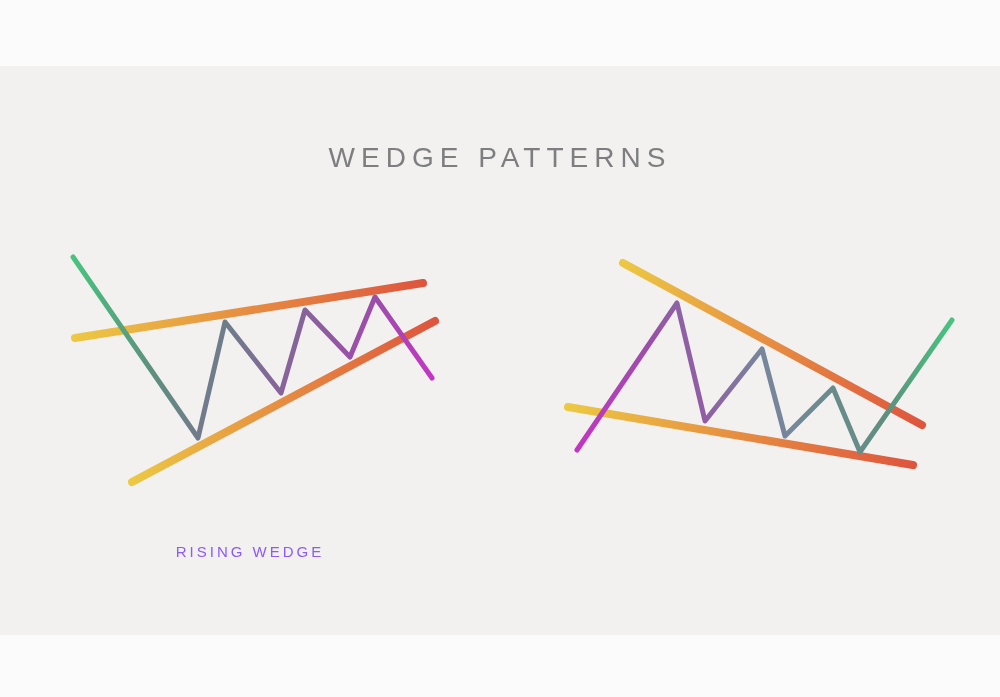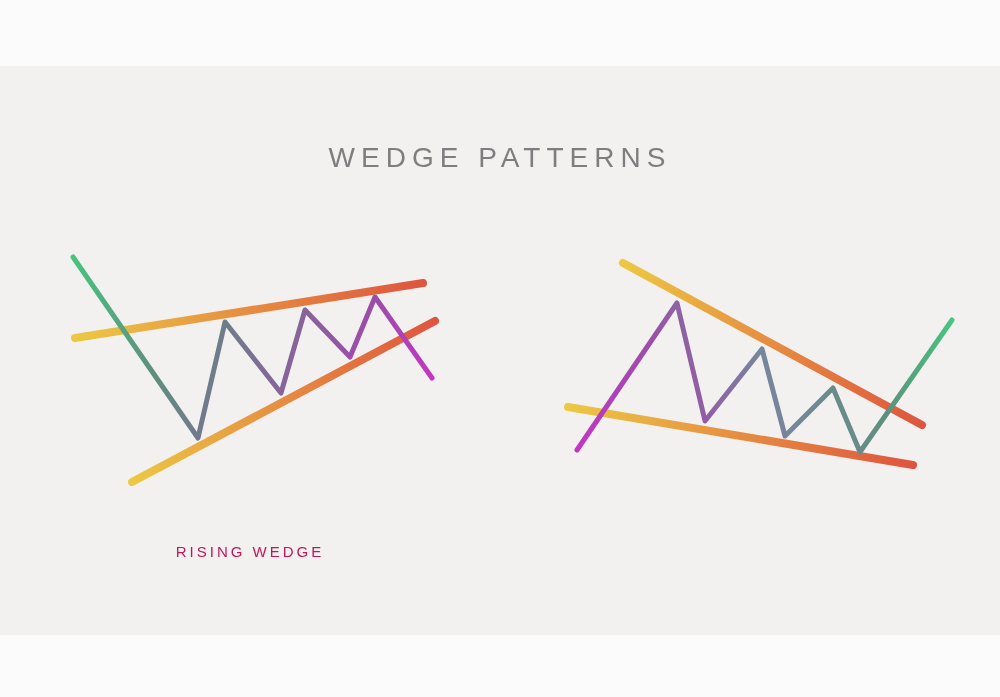--- a/index.html
+++ b/index.html
@@ -92,15 +92,15 @@
         </linearGradient>
       </defs>
       <line x1="75" y1="338" x2="423" y2="283" stroke="url(#rising-wedge-resistance-grad)" stroke-width="8" stroke-linecap="round"></line>
       <line x1="132" y1="482" x2="435" y2="321" stroke="url(#rising-wedge-support-grad)" stroke-width="8" stroke-linecap="round"></line>
       <line x1="623" y1="263" x2="922" y2="425" stroke="url(#falling-wedge-resistance-grad)" stroke-width="8" stroke-linecap="round"></line>
       <line x1="568" y1="407" x2="913" y2="465" stroke="url(#falling-wedge-support-grad)" stroke-width="8" stroke-linecap="round"></line>
       <polyline points="73,257 198,438 225,322 281,393 305,310 350,357 375,297 432,378" fill="none" stroke="url(#rising-wedge-price-grad)" stroke-width="5" stroke-linecap="round" stroke-linejoin="round"></polyline>
       <polyline points="577,450 677,303 705,421 762,349 785,436 833,388 860,452 952,320" fill="none" stroke="url(#falling-wedge-price-grad)" stroke-width="5" stroke-linecap="round" stroke-linejoin="round"></polyline>
     </svg>
 
-  <div class="pattern-label left" style="color: #be185d;">RISING WEDGE</div>
+  <div class="pattern-label left" style="color: #8b5cf6;">RISING WEDGE</div>
 
 </div>
 
 </body></html>

